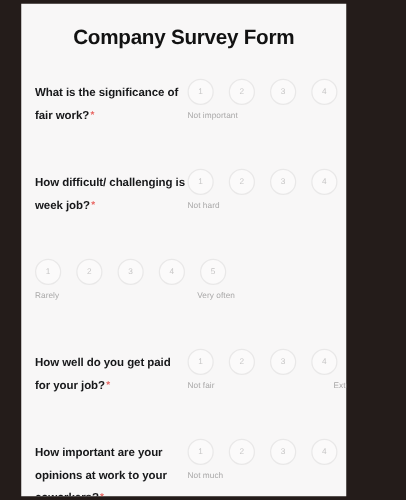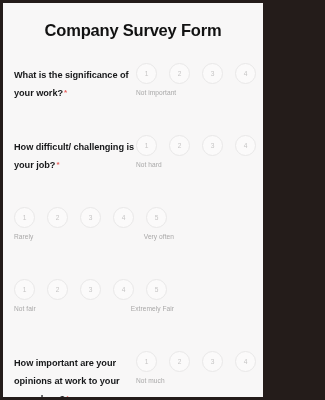--- a/index.html
+++ b/index.html
@@ -8,21 +8,21 @@
   }
   body {
     width: 325px;
     height: 400px;
     overflow: hidden;
     background: #241c1a;
     font-family: "Liberation Sans", sans-serif;
   }
   .page-frame {
     position: absolute;
-    left: 3px;
+    left: 17px;
     top: 3px;
     width: 260px;
     height: 394px;
     background: #f8f7f7;
     overflow: hidden;
     box-sizing: border-box;
   }
   .form-title {
     text-align: center;
     font-size: 16.5px;
@@ -108,40 +108,40 @@
 <body>
 
 <div class="page-frame">
 
   <h1 class="form-title">Company Survey Form</h1>
 
   <div class="questions">
 
     <div class="question-row">
       <div class="q-label-col">
-        <span class="q-text">What is the significance of your work?</span><span class="req-star">*</span>
+        <span class="q-text">What is the significance of fair work?</span><span class="req-star">*</span>
       </div>
       <div class="q-scale-col">
         <div class="scale-circles">
           <div class="scale-circle">1</div>
           <div class="scale-circle">2</div>
           <div class="scale-circle">3</div>
           <div class="scale-circle">4</div>
           <div class="scale-circle">5</div>
         </div>
         <div class="scale-endpoints">
           <span class="endpoint-label">Not important</span>
           <span class="endpoint-label right">Very high</span>
         </div>
       </div>
     </div>
 
     <div class="question-row">
       <div class="q-label-col">
-        <span class="q-text">How difficult/ challenging is your job?</span><span class="req-star">*</span>
+        <span class="q-text">How difficult/ challenging is week job?</span><span class="req-star">*</span>
       </div>
       <div class="q-scale-col">
         <div class="scale-circles">
           <div class="scale-circle">1</div>
           <div class="scale-circle">2</div>
           <div class="scale-circle">3</div>
           <div class="scale-circle">4</div>
           <div class="scale-circle">5</div>
         </div>
         <div class="scale-endpoints">
@@ -161,20 +161,23 @@
           <div class="scale-circle">5</div>
         </div>
         <div class="scale-endpoints">
           <span class="endpoint-label">Rarely</span>
           <span class="endpoint-label right">Very often</span>
         </div>
       </div>
     </div>
 
     <div class="question-row">
+      <div class="q-label-col">
+        <span class="q-text">How well do you get paid for your job?</span><span class="req-star">*</span>
+      </div>
       <div class="q-scale-col">
         <div class="scale-circles">
           <div class="scale-circle">1</div>
           <div class="scale-circle">2</div>
           <div class="scale-circle">3</div>
           <div class="scale-circle">4</div>
           <div class="scale-circle">5</div>
         </div>
         <div class="scale-endpoints">
           <span class="endpoint-label">Not fair</span>

